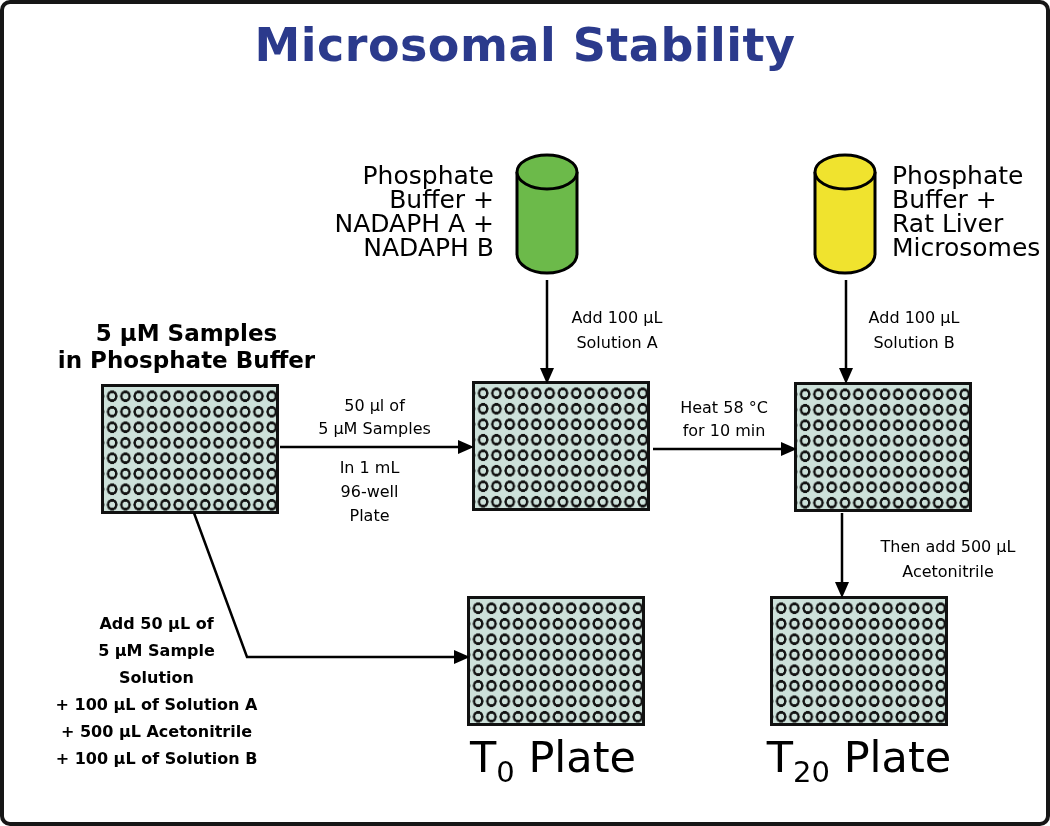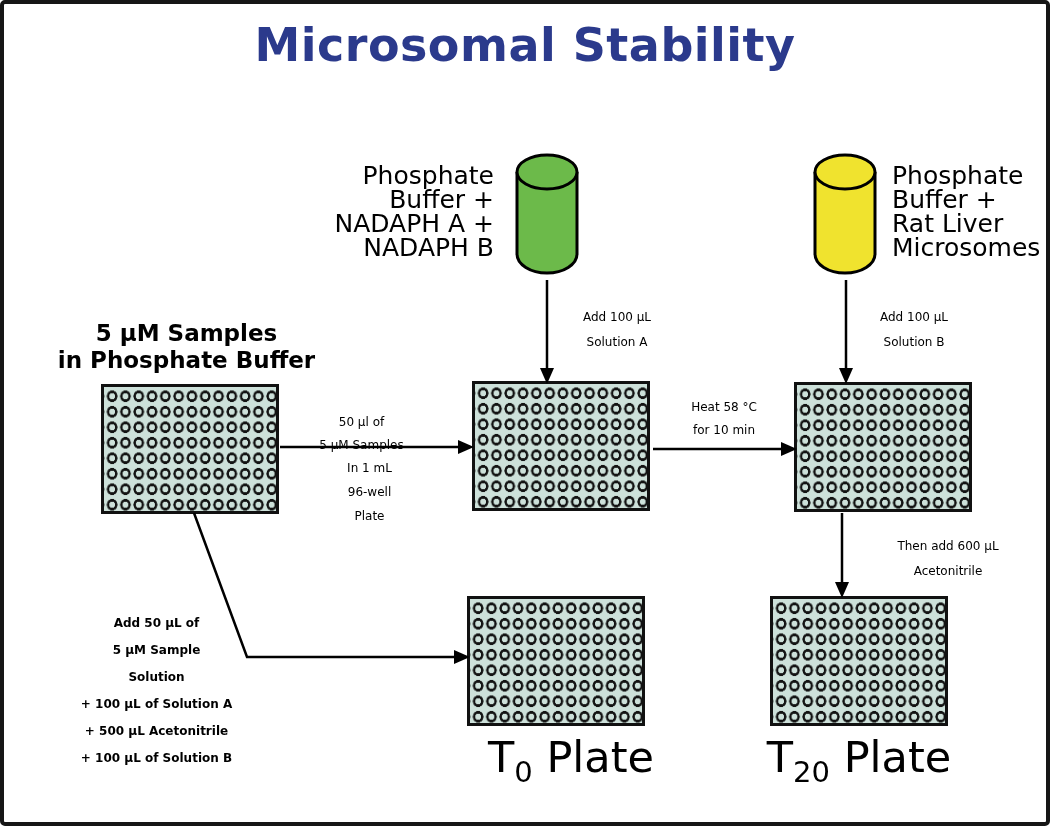--- a/index.html
+++ b/index.html
@@ -1,39 +1,39 @@
 <!DOCTYPE html>
 <html><head>
 <meta charset="utf-8">
 <style>
   html,body{margin:0;padding:0;background:#ffffff;}
   #frame{
     position:relative;
     width:1050px;height:826px;
     box-sizing:border-box;
     border:4px solid #161616;
-    border-radius:5px;
+    border-radius:10px;
     background:#ffffff;
     font-family:"DejaVu Sans", sans-serif;
     color:#000;
     overflow:hidden;
   }
   .abs{position:absolute;}
   .pre{white-space:pre-line;}
   #title{
     left:0;right:0;top:14px;
     text-align:center;
     font-size:46px;font-weight:bold;
     color:#2B3A8C;
     letter-spacing:0.5px;
   }
   .sol-title{font-size:25px;font-weight:bold;}
   .sol-title .temp{font-size:20px;font-weight:normal;}
   .body-text{font-size:25px;line-height:24px;}
-  .label{font-size:12px;line-height:24px;text-align:center;}
+  .label{font-size:16px;line-height:24px;text-align:center;}
   #solution-a-title{left:465px;top:116px;}
   #solution-a-contents{left:330px;top:160px;width:160px;text-align:right;}
   #solution-b-title{left:755px;top:116px;}
   #solution-b-contents{left:888px;top:160px;width:150px;text-align:left;}
   #cylinder-a{left:508px;top:147px;}
   #cylinder-b{left:806px;top:147px;}
   #sample-source-title{
     left:25px;top:316px;width:315px;
     text-align:center;font-size:23px;font-weight:bold;line-height:27px;
   }
@@ -46,29 +46,29 @@
     background-size:13.3px 15.5px;
     background-position:1.5px 1.5px;
   }
   #sample-plate{left:97px;top:380px;}
   #incubation-plate{left:468px;top:377px;}
   #reaction-plate{left:790px;top:378px;}
   #t0-plate{left:463px;top:592px;}
   #t20-plate{left:766px;top:592px;}
   #add-solution-a-label{left:548px;top:301px;width:130px;line-height:25px;}
   #add-solution-b-label{left:845px;top:301px;width:130px;line-height:25px;}
-  #transfer-amount-label{left:275px;top:390px;width:165px;line-height:23px;margin-top:17px;}
+  #transfer-amount-label{left:288px;top:390px;width:165px;line-height:23px;}
   #transfer-vessel-label{left:283px;top:452px;width:165px;line-height:24px;text-align:center;}
   #heat-label{left:650px;top:392px;width:140px;line-height:23px;}
   #shake-label{left:688px;top:530px;width:142px;line-height:25px;}
   #acetonitrile-label{left:845px;top:530px;width:198px;line-height:25px;}
   #t0-mix-label{left:25px;top:606px;width:255px;line-height:27px;text-align:center;font-weight:bold;}
   .plate-label{font-size:43px;text-align:center;}
   .plate-label sub{font-size:29px;line-height:0;}
-  #t0-plate-label{left:478px;top:728px;width:178px;}
+  #t0-plate-label{left:460px;top:728px;width:178px;}
   #t20-plate-label{left:760px;top:728px;width:190px;}
   #connectors{left:0;top:0;pointer-events:none;}
 </style>
 </head>
 <body>
 
 <div id="frame">
 
   <div id="title" class="abs">Microsomal Stability</div>
 
@@ -103,21 +103,21 @@
 Solution A</div>
   <div id="add-solution-b-label" class="abs label pre">Add 100 µL
 Solution B</div>
   <div id="transfer-amount-label" class="abs label pre">50 µl of
 5 µM Samples</div>
   <div id="transfer-vessel-label" class="abs label pre">In 1 mL
 96-well
 Plate</div>
   <div id="heat-label" class="abs label pre">Heat 58 °C
 for 10 min</div>
-  <div id="acetonitrile-label" class="abs label pre">Then add 600 µL
+  <div id="acetonitrile-label" class="abs label pre">Then add 500 µL
 Acetonitrile</div>
   <div id="t0-mix-label" class="abs label pre">Add 50 µL of
 5 µM Sample
 Solution
 + 100 µL of Solution A
 + 500 µL Acetonitrile
 + 100 µL of Solution B</div>
 
   <div id="t0-plate-label" class="abs plate-label">
     <span>T</span><sub>0</sub><span> Plate</span>

